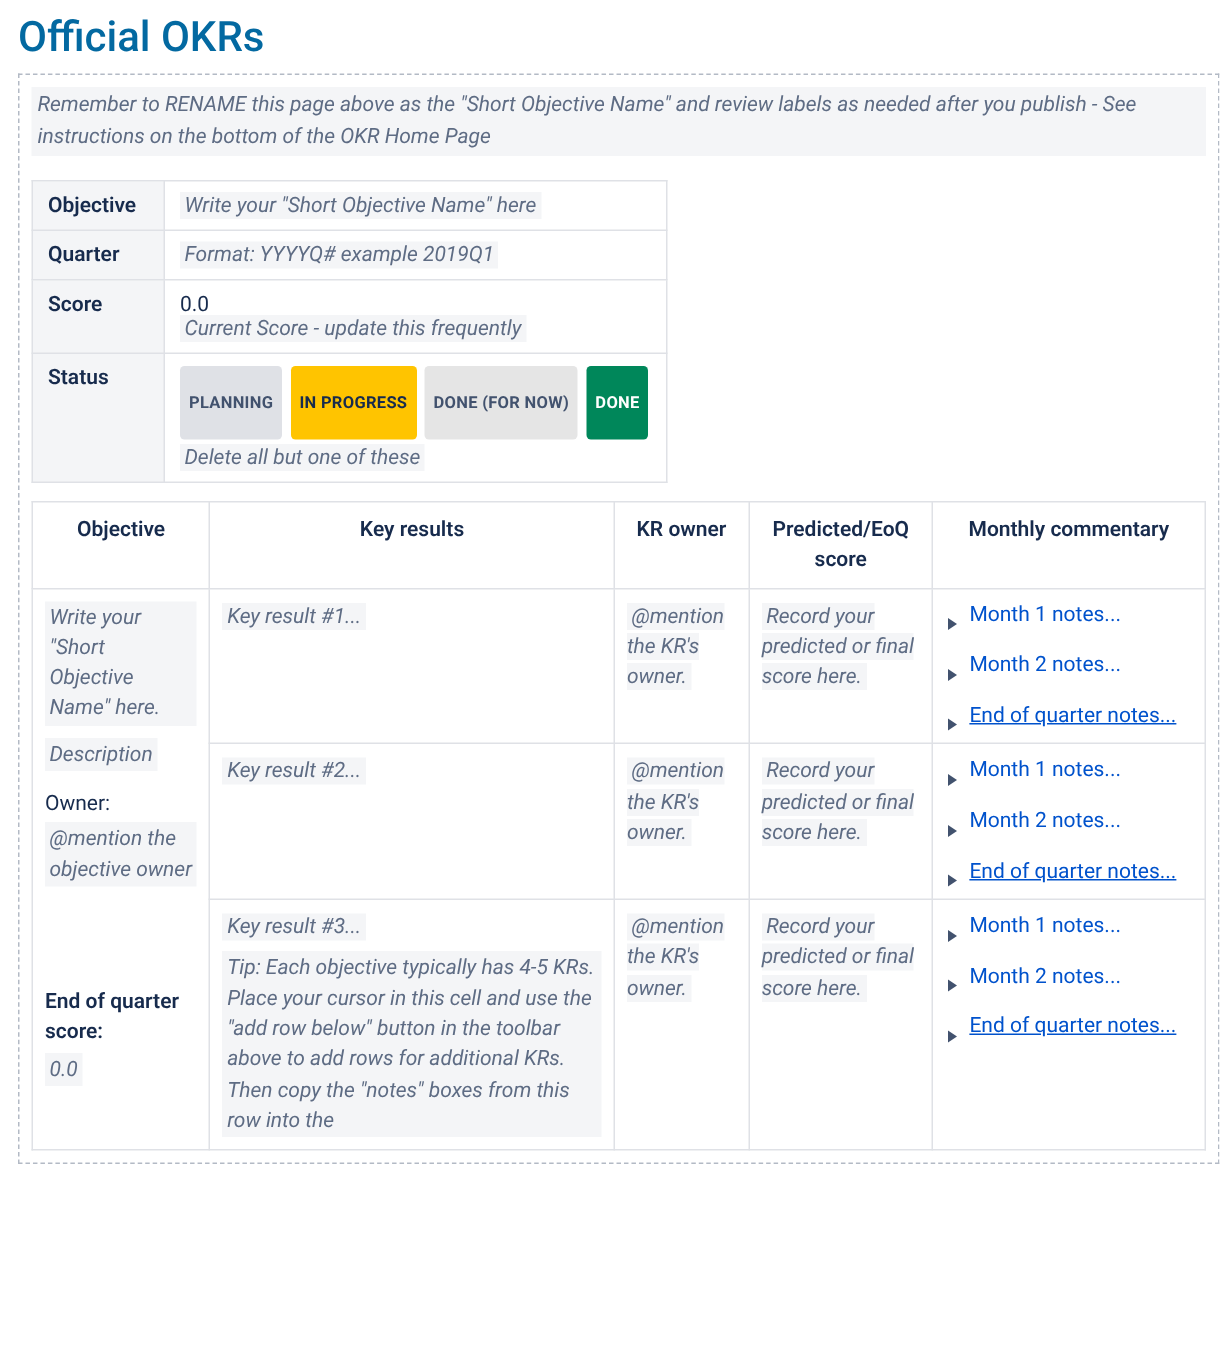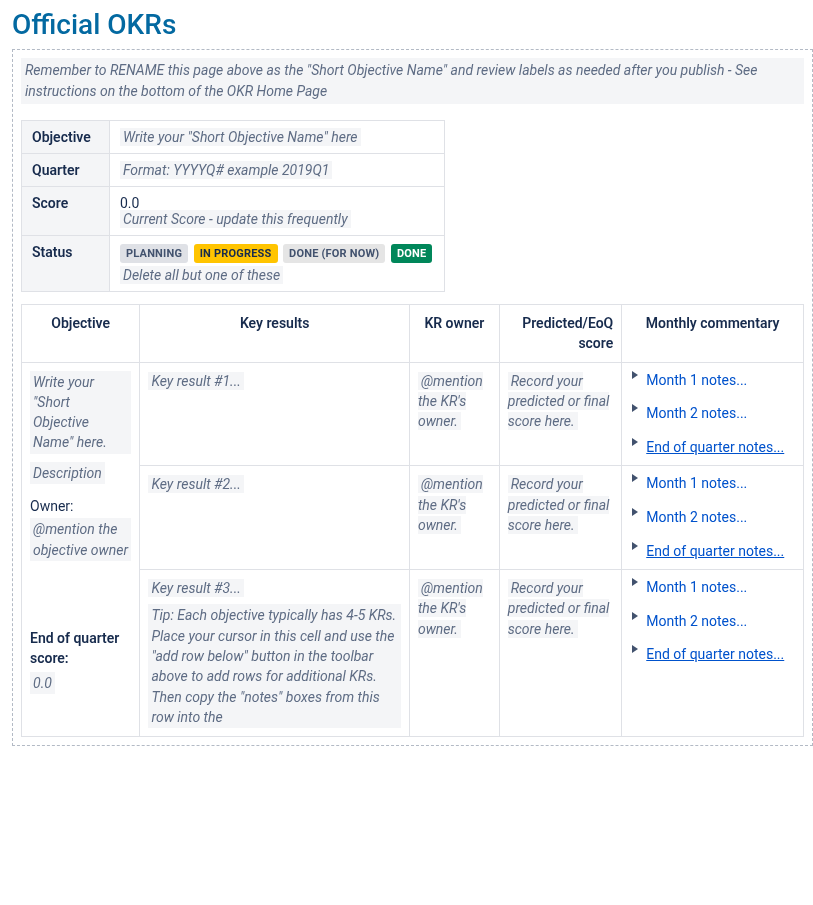--- a/index.html
+++ b/index.html
@@ -63,21 +63,21 @@
     }
     .score-value {
       color: #172b4d;
       font-style: normal;
     }
     .status-labels { margin-bottom: 4px; }
     .label {
       display: inline-block;
       font-size: 11px;
       font-weight: 700;
-      padding: 3px 6px;
+      padding: 18px 6px;
       border-radius: 3px;
       margin-right: 2px;
       letter-spacing: 0.2px;
     }
     .label-planning { background: #dfe1e6; color: #42526e; }
     .label-inprogress { background: #ffc400; color: #172b4d; }
     .label-donefornow { background: #e5e5e5; color: #42526e; }
     .label-done { background: #00875a; color: #fff; }
     .kr-table {
       border-collapse: collapse;
@@ -95,30 +95,30 @@
     .kr-table th {
       background: #fff;
       font-weight: 600;
       text-align: center;
     }
     .col-obj { width: 116px; }
     .col-kr { width: 264px; }
     .col-owner { width: 88px; }
     .col-score { width: 120px; }
     .col-comm { width: 178px; }
-    .kr-table th.col-score { text-align: right; }
+    .kr-table th.col-score { text-align: center; }
     .obj-cell .placeholder-block { margin-bottom: 8px; }
     .obj-owner-label { font-weight: 400; margin: 4px 0 2px; }
     .obj-eoq-label { font-weight: 600; margin-top: 60px; line-height: 1.4; }
     .eoq-score-val { font-style: italic; color: #5e6c84; background: #f4f5f7; padding: 1px 3px; display: inline-block; margin-top: 4px; }
     .expand-link { 
       color: #0052cc; 
       cursor: pointer; 
       display: flex;
-      align-items: flex-start;
+      align-items: flex-end;
       margin-bottom: 14px;
       line-height: 1.4;
     }
     .expand-link:last-child { margin-bottom: 0; text-decoration: underline; }
     .chevron {
       display: inline-block;
       width: 0;
       height: 0;
       border-top: 4px solid transparent;
       border-bottom: 4px solid transparent;

